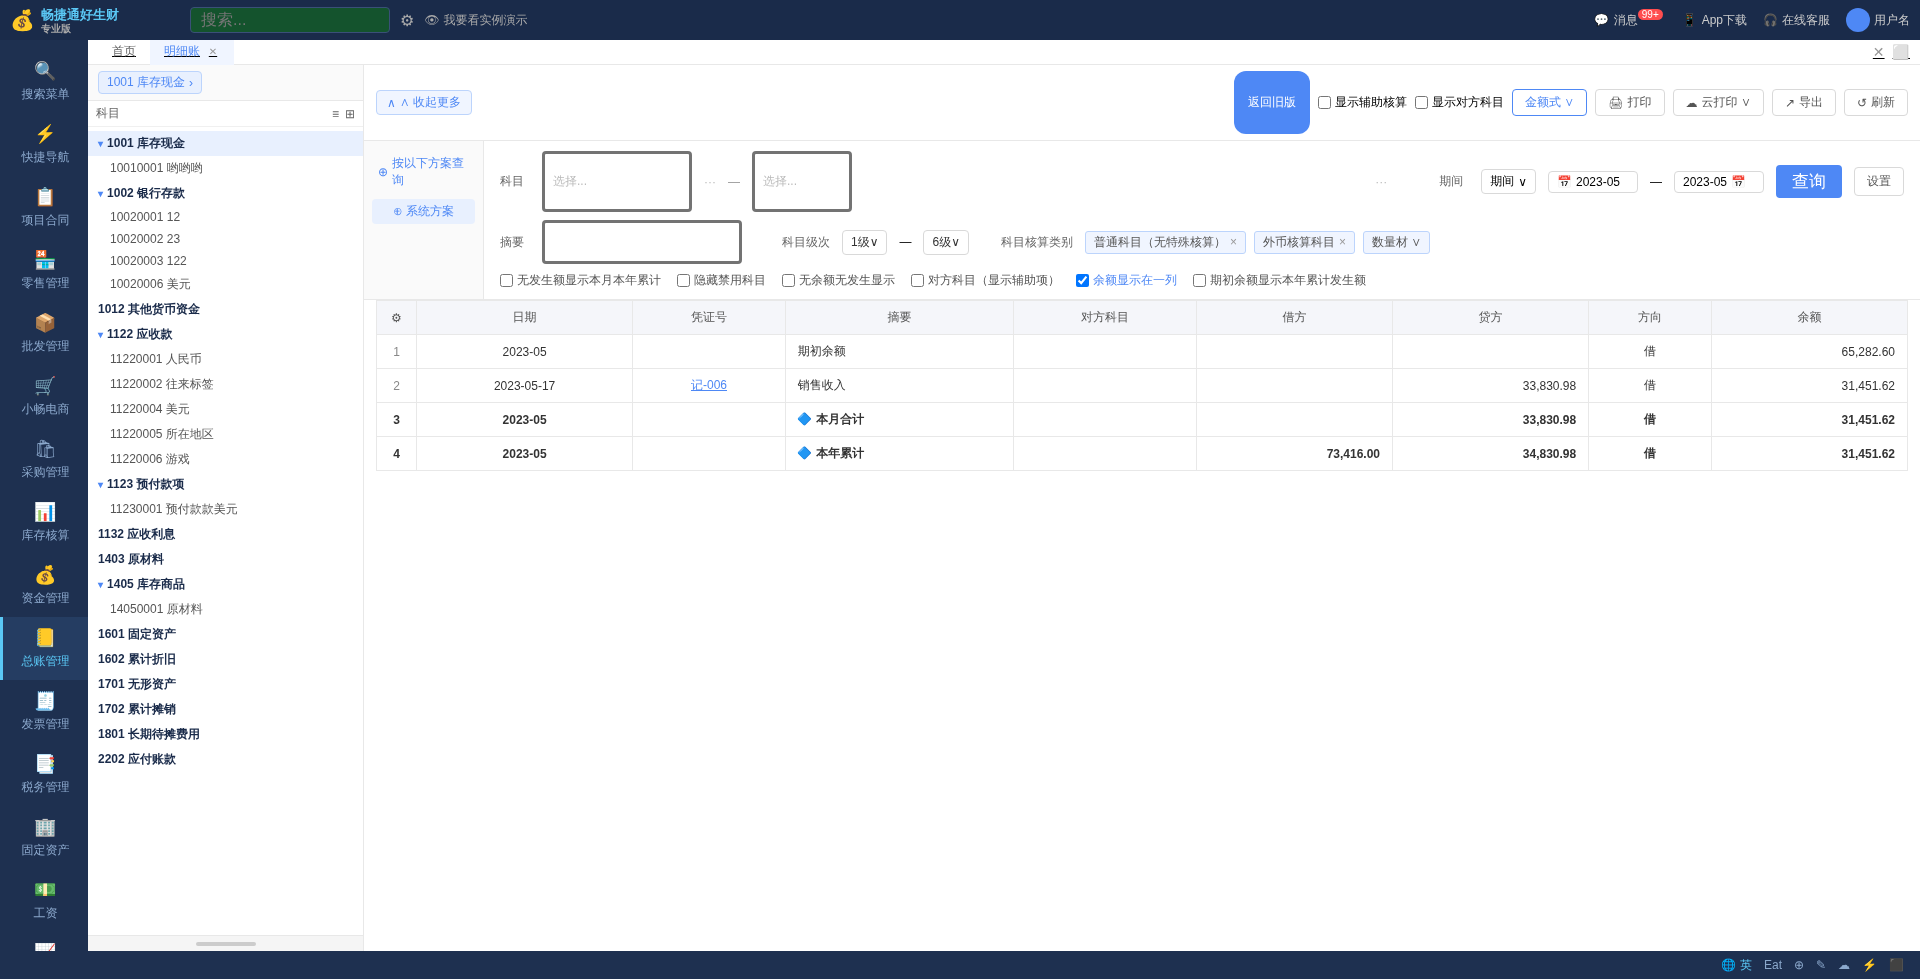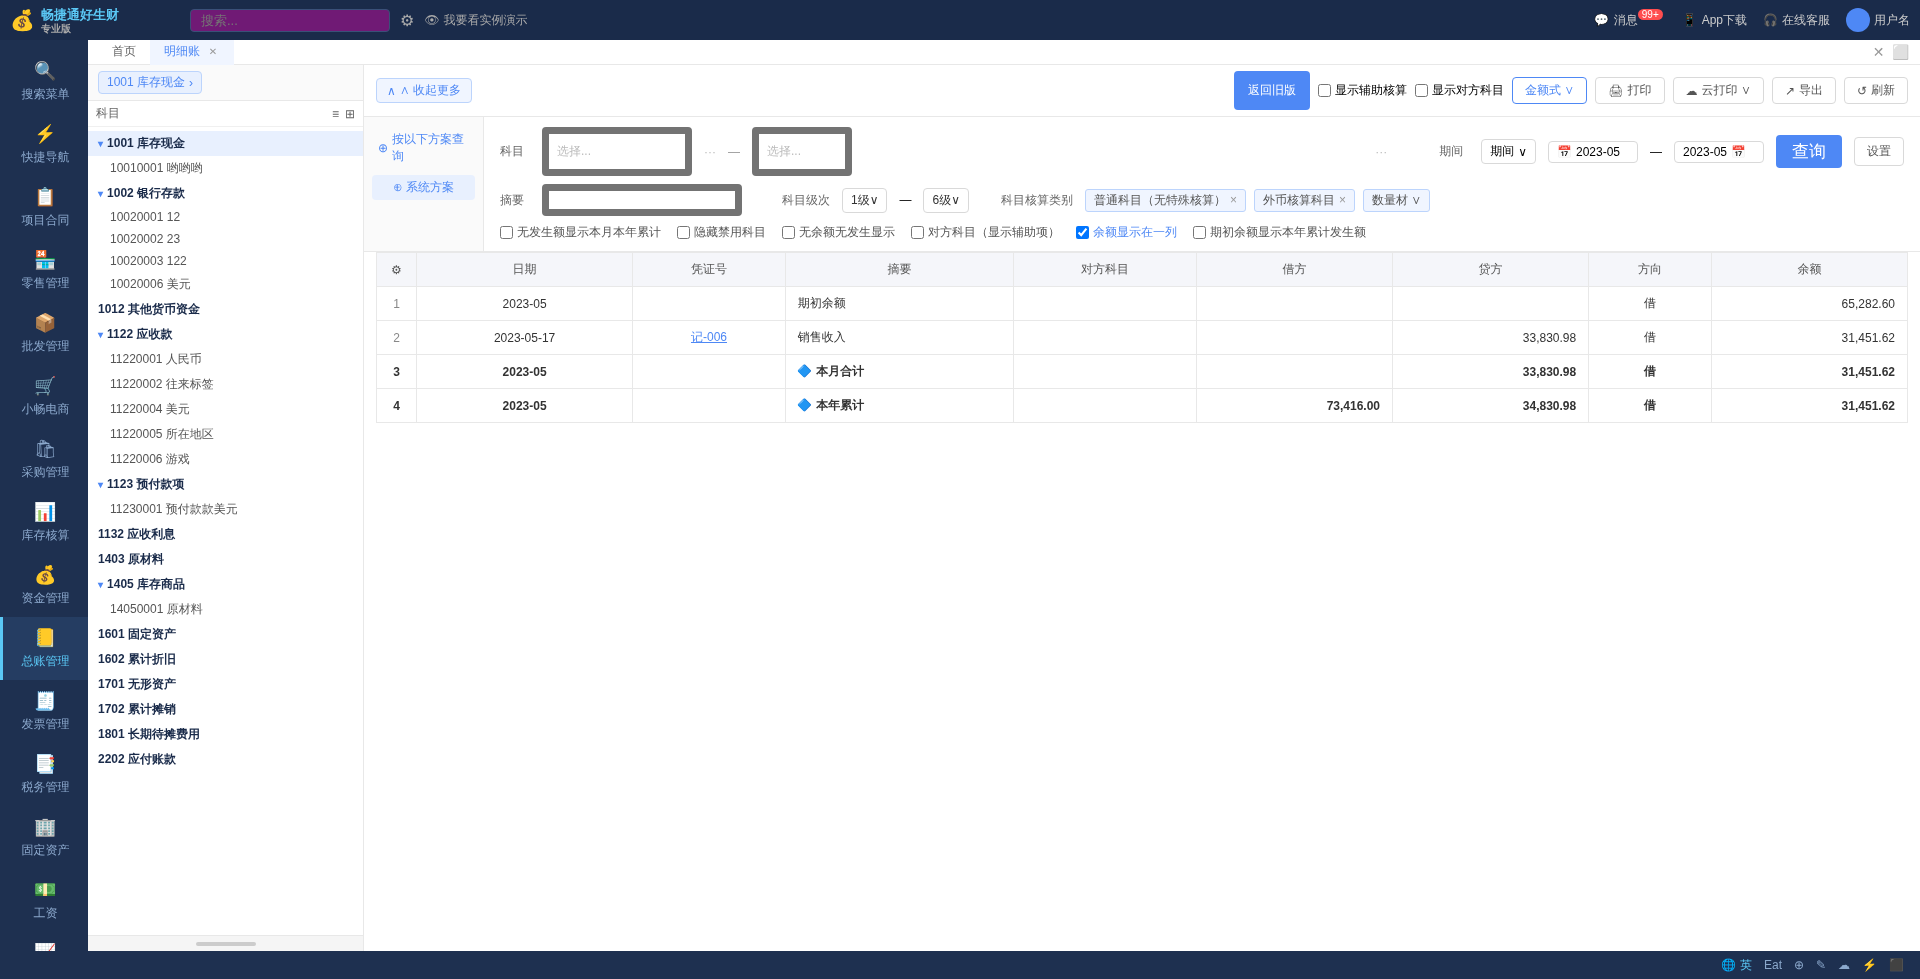--- a/index.html
+++ b/index.html
@@ -121,20 +121,21 @@
 
     
     .tab-bar {
       background: #fff;
       border-bottom: 1px solid #e8e8e8;
       display: flex;
       align-items: center;
       padding: 12px 10px;
       height: 20px;
       flex-shrink: 0;
+      text-decoration: underline;
     }
     .tab {
       padding: 0 14px;
       height: 36px;
       display: flex;
       align-items: center;
       cursor: pointer;
       color: #666;
       border-bottom: 2px solid transparent;
       font-size: 12px;
@@ -251,22 +252,22 @@
     .action-btns {
       margin-left: auto;
       display: flex;
       align-items: center;
       gap: 8px;
     }
     .btn-primary {
       background: #4e88f5;
       color: #fff;
       border: none;
-      border-radius: 4px;
-      padding: 11px 14px;
+      border-radius: 12px;
+      padding: 23px 14px;
       cursor: pointer;
       font-size: 12px;
     }
     .btn-default {
       background: #fff;
       color: #555;
       border: 1px solid #d9d9d9;
       border-radius: 4px;
       padding: 4px 12px;
       cursor: pointer;
@@ -326,23 +327,23 @@
       padding: 10px 16px;
     }
     .query-row {
       display: flex;
       align-items: center;
       gap: 12px;
       margin-bottom: 8px;
     }
     .query-label { color: #666; font-size: 12px; min-width: 30px; }
     .query-input {
-      border: 7px solid #737373;
-      border-radius: 4px;
-      padding: 9px 8px;
+      border: 3px solid #737373;
+      border-radius: 4px;
+      padding: 19px 8px;
       font-size: 12px;
       color: #bbb;
       min-width: 120px;
     }
     .query-select {
       border: 1px solid #d9d9d9;
       border-radius: 4px;
       padding: 3px 8px;
       font-size: 12px;
       color: #333;
@@ -481,21 +482,21 @@
 
 <div class="top-bar">
   <div class="top-bar-logo">
     <span style="font-size:20px;">💰</span>
     <div>
       <span style="font-size:13px;display:block;text-align:right;">畅捷通好生财</span>
       <span class="subtitle">专业版</span>
     </div>
   </div>
   <div class="top-bar-center">
-    <input class="top-bar-search" placeholder="搜索..." style="background: #701a75; border: 1px solid rgb(58, 80, 120); color: rgb(170, 170, 170); border-radius: 4px; padding: 3px 10px; width: 200px; font-size: 13px; outline: none;">
+    <input class="top-bar-search" placeholder="搜索..." style="background: #14532d; border: 1px solid rgb(58, 80, 120); color: rgb(170, 170, 170); border-radius: 4px; padding: 3px 10px; width: 200px; font-size: 16px; outline: none;">
     <span style="color:#aaa;cursor:pointer;font-size:16px;">⚙</span>
     <span class="top-bar-demo">
       <span>👁</span>
       <span>我要看实例演示</span>
     </span>
   </div>
   <div class="top-bar-right">
     <div class="top-bar-right-item">
       <span>💬</span>
       <span>消息</span>

